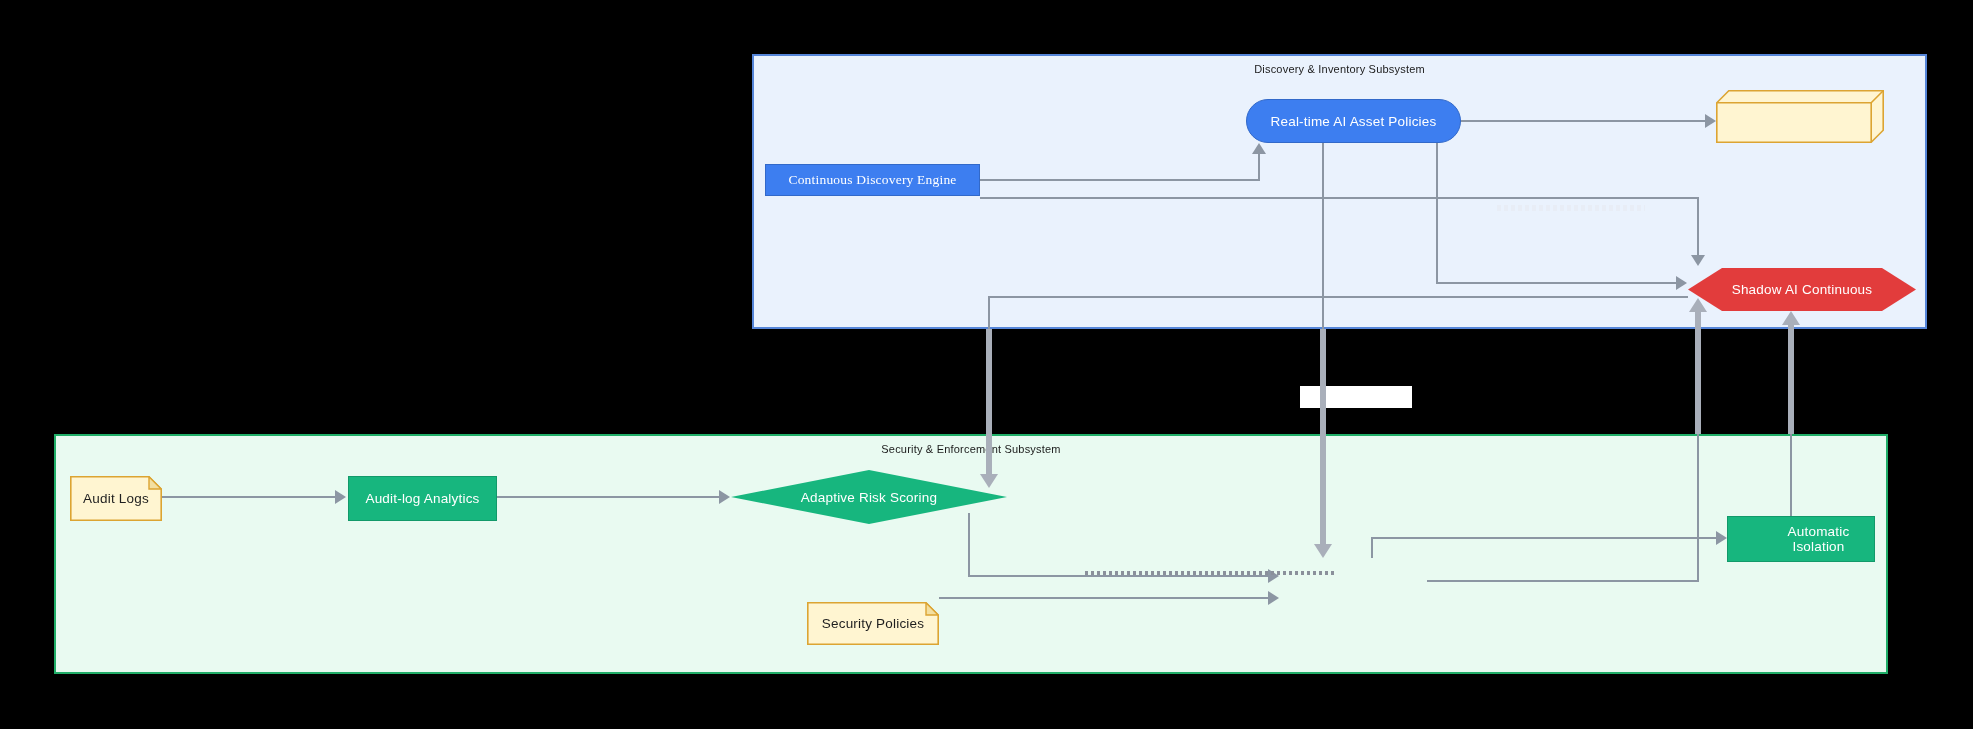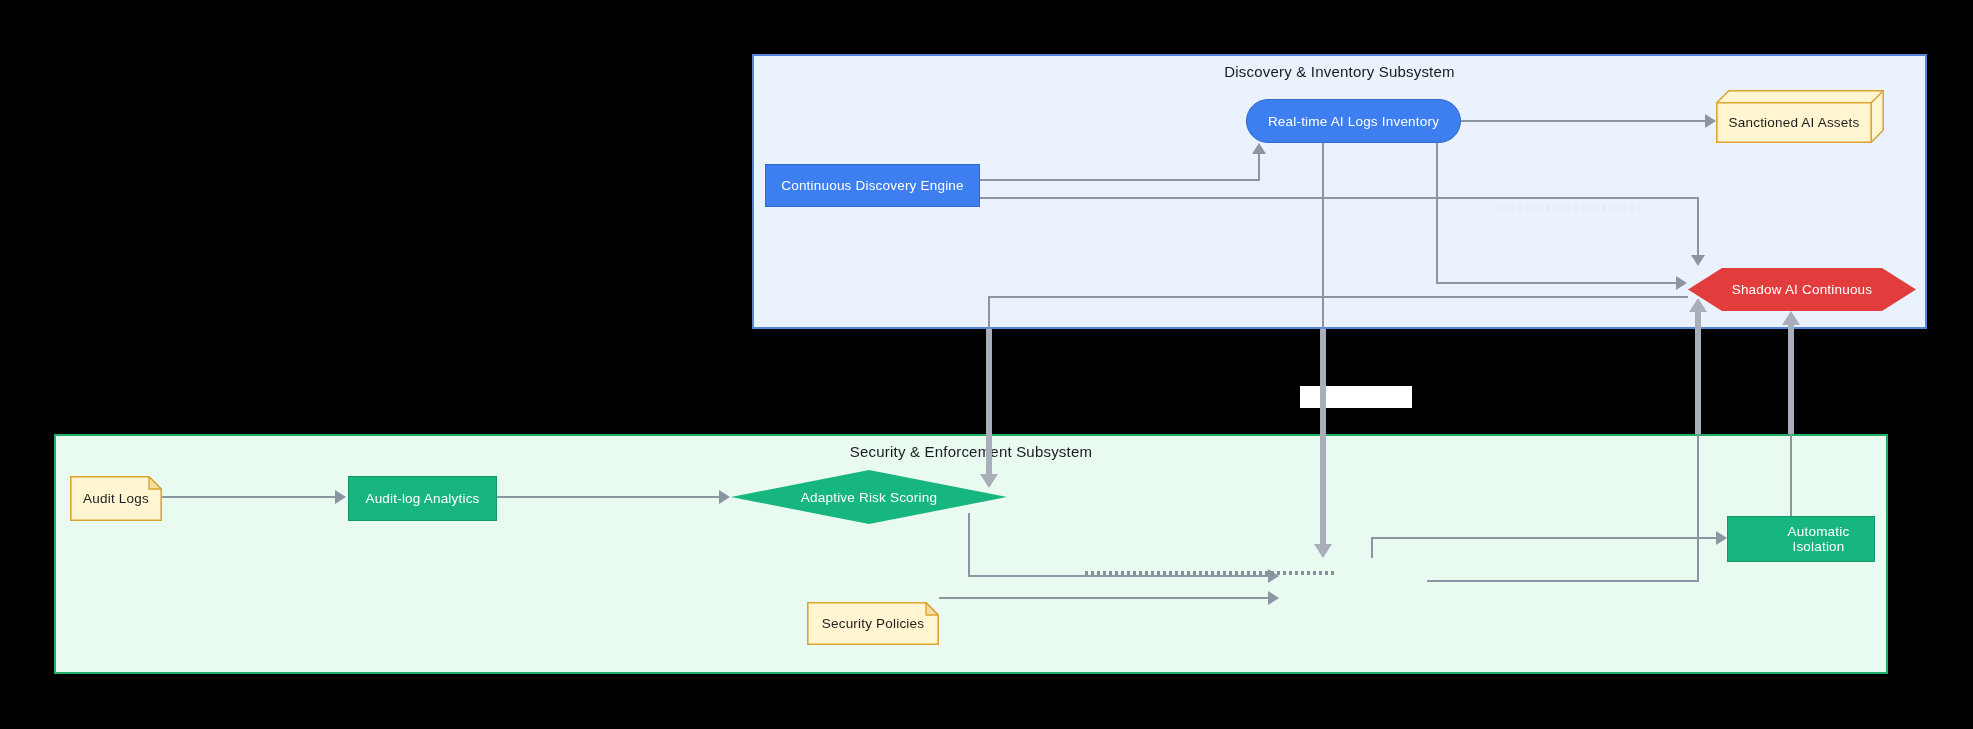--- a/index.html
+++ b/index.html
@@ -9,21 +9,21 @@
     --box-green-bg:#E9FAF1; --box-green-border:#20AE68;
     --edge:#8C96A3; --edge-thick:#A9AFBA; --page-bg:#000000;
   }
   html,body{margin:0;padding:0;background:var(--page-bg);}
   #canvas{position:relative;width:1973px;height:729px;background:var(--page-bg);
     font-family:"Liberation Sans",sans-serif;overflow:hidden;}
   .subsystem{position:absolute;box-sizing:border-box;}
   .box-blue{background:var(--box-blue-bg);border:2px solid var(--box-blue-border);}
   .box-green{background:var(--box-green-bg);border:2px solid var(--box-green-border);}
   .box-title{position:absolute;top:7px;left:0;width:100%;text-align:center;
-    font-size:15px;color:#1b1b1b;letter-spacing:.2px;}
+    font-size:11px;color:#1b1b1b;letter-spacing:.2px;}
   .node{position:absolute;box-sizing:border-box;display:flex;align-items:center;justify-content:center;
     font-size:13.5px;letter-spacing:.2px;text-align:center;}
   .n-blue{background:var(--node-blue);border:1px solid #3269C9;color:#fff;}
   .n-green{background:var(--node-green);border:1px solid #12996A;color:#fff;}
   .stadium{border-radius:22px;}
   .diamond{background:var(--node-green);color:#fff;border:none;
     clip-path:polygon(50% 0,100% 50%,50% 100%,0 50%);}
   .hexagon{background:var(--node-red);color:#fff;border:none;
     clip-path:polygon(34px 0,calc(100% - 34px) 0,100% 50%,calc(100% - 34px) 100%,34px 100%,0 50%);}
   .shape-wrap{position:absolute;}
@@ -109,31 +109,30 @@
 
   <div class="seg" style="left:1427px;top:580px;width:272px;height:2px;"></div>
   <div class="seg" style="left:1697px;top:434px;width:2px;height:148px;"></div>
   <div class="seg-thick" style="left:1695px;top:312px;width:6px;height:122px;"></div>
   <div class="au-thick" style="left:1689px;top:298px;"></div>
 
   <div class="seg" style="left:1790px;top:434px;width:2px;height:82px;"></div>
   <div class="seg-thick" style="left:1788px;top:325px;width:6px;height:109px;"></div>
   <div class="au-thick" style="left:1782px;top:311px;"></div>
 
-  <div class="node n-blue" style="left:765px;top:164px;width:215px;height:43px;">Continuous Discovery Engine</div>
+  <div class="node n-blue" style="left:765px;top:164px;width:215px;height:32px;font-family:Liberation Serif, serif;">Continuous Discovery Engine</div>
 
-  <div class="node n-blue stadium" style="left:1246px;top:99px;width:215px;height:44px;">Real-time AI Logs Inventory</div>
+  <div class="node n-blue stadium" style="left:1246px;top:99px;width:215px;height:44px;">Real-time AI Asset Policies</div>
 
   <div class="shape-wrap" style="left:1716px;top:90px;width:168px;height:53px;">
     <svg width="168" height="53" viewBox="0 0 168 53">
       <path d="M0.8,12.8 L12.8,0.8 L167.2,0.8 L167.2,40.2 L155.2,52.2 L0.8,52.2 Z" fill="var(--note-bg)" stroke="var(--note-border)" stroke-width="1.6"></path>
       <path d="M0.8,12.8 L155.2,12.8 L155.2,52.2" fill="none" stroke="var(--note-border)" stroke-width="1.6"></path>
       <path d="M155.2,12.8 L167.2,0.8" fill="none" stroke="var(--note-border)" stroke-width="1.6"></path>
     </svg>
-    <div class="shape-label" style="left:0;top:12px;width:156px;height:41px;">Sanctioned AI Assets</div>
   </div>
 
   <div class="node hexagon" style="left:1688px;top:268px;width:228px;height:43px;">Shadow AI Continuous</div>
 
   <div class="shape-wrap" style="left:70px;top:476px;width:92px;height:45px;">
     <svg width="92" height="45" viewBox="0 0 92 45">
       <path d="M0.8,0.8 L79,0.8 L91.2,13 L91.2,44.2 L0.8,44.2 Z" fill="var(--note-bg)" stroke="var(--note-border)" stroke-width="1.6"></path>
       <path d="M79,0.8 L79,13 L91.2,13 Z" fill="#F3DFA0" stroke="var(--note-border)" stroke-width="1.4"></path>
     </svg>
     <div class="shape-label" style="left:0;top:0;width:92px;height:45px;">Audit Logs</div>

